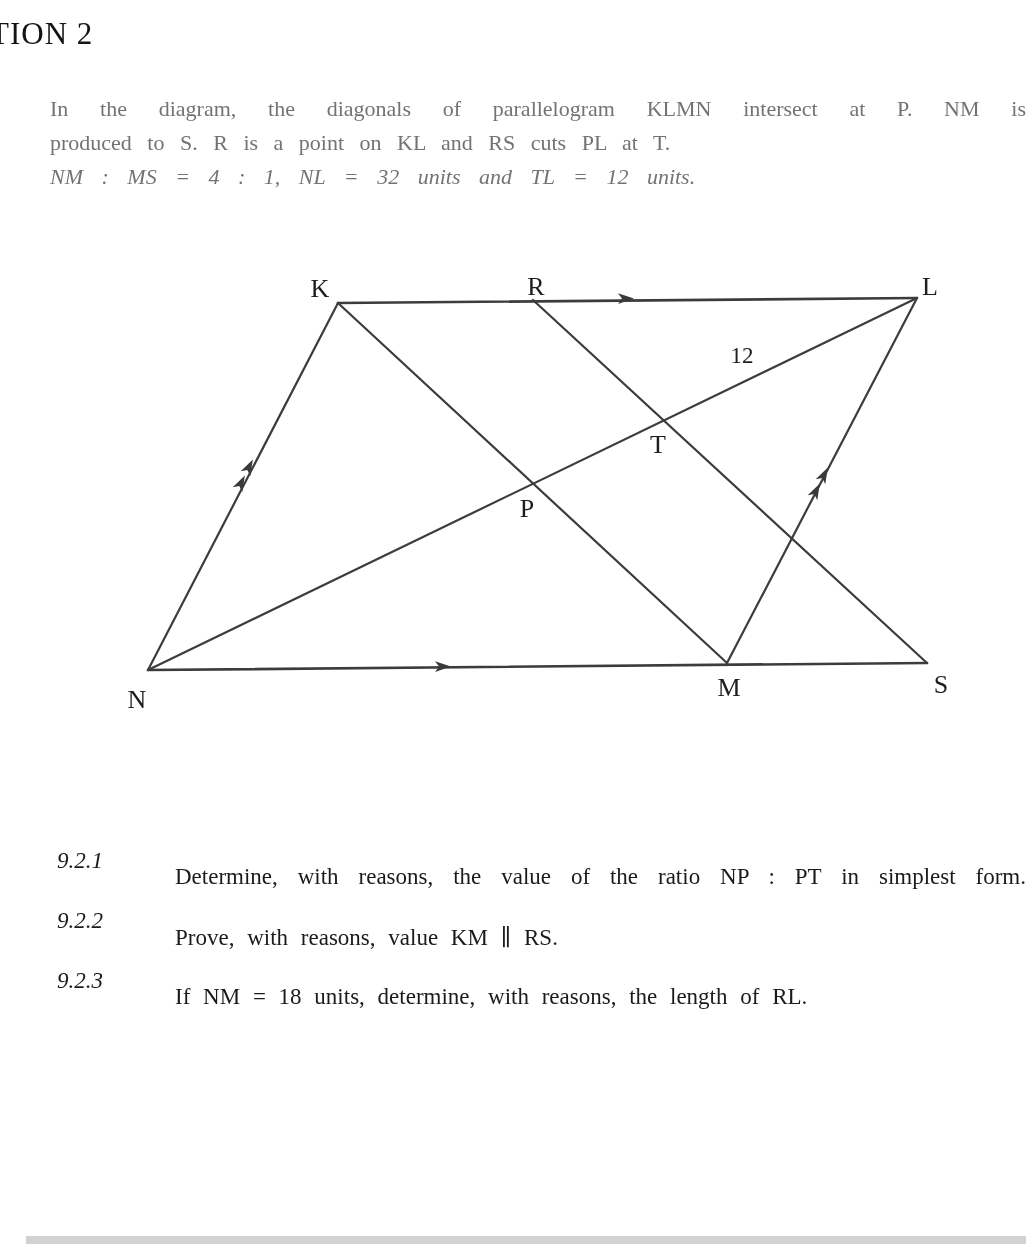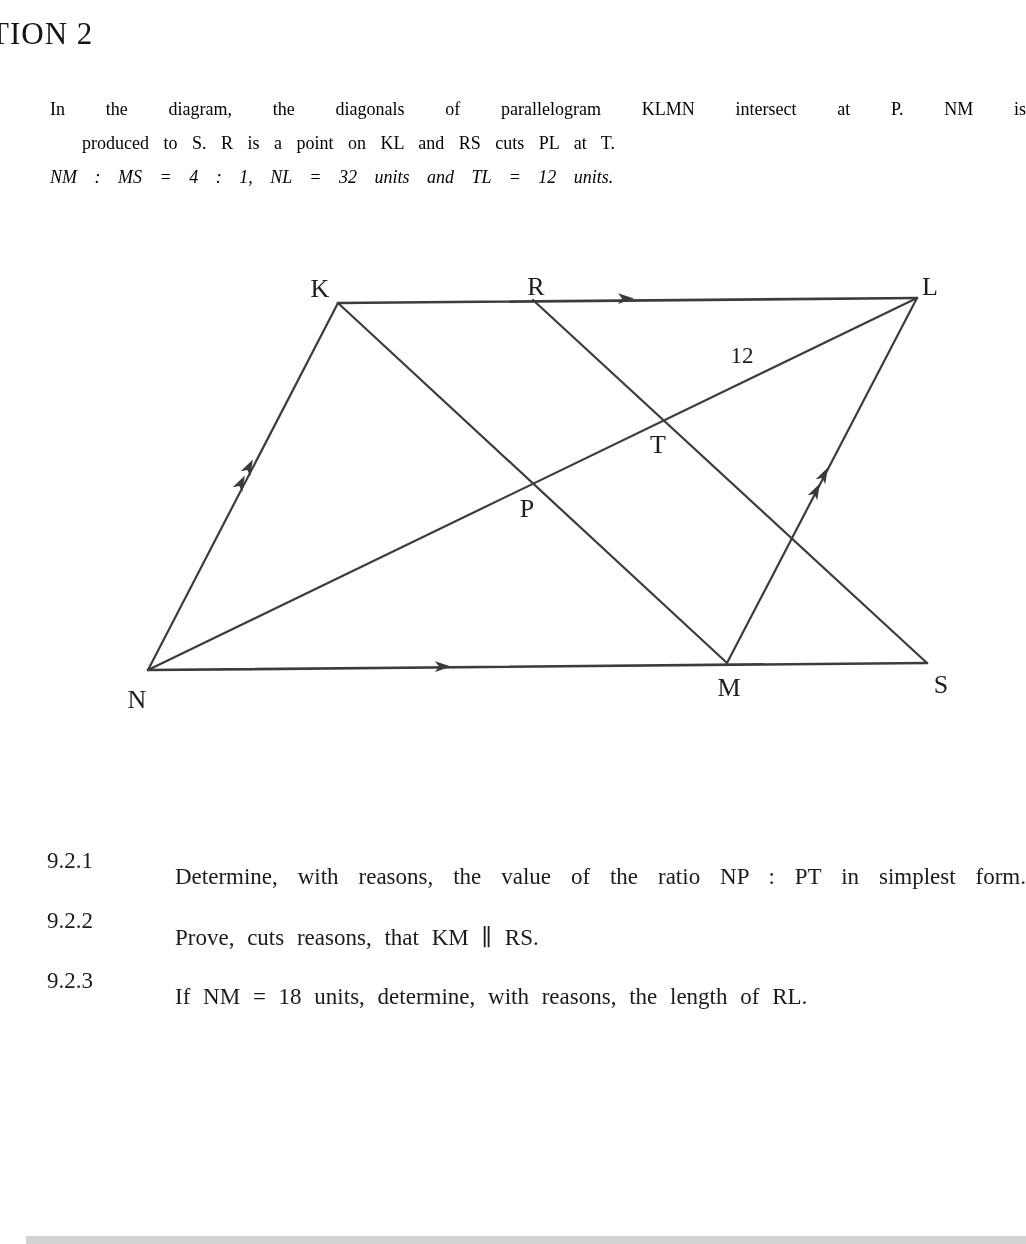--- a/index.html
+++ b/index.html
@@ -23,31 +23,31 @@
     font-size: 31px;
     letter-spacing: 1px;
     color: #141414;
     white-space: nowrap;
   }
   .problem {
     position: absolute;
     left: 50px;
     top: 92px;
     width: 976px;
-    font-size: 18px;
+    font-size: 22px;
     line-height: 34px;
-    color: #000000;
+    color: #737373;
   }
   .problem .line1 {
     text-align: justify;
     text-align-last: justify;
     white-space: nowrap;
     overflow: hidden;
   }
-  .problem .line2 { word-spacing: 10px; white-space: nowrap; margin-left: 32px; }
+  .problem .line2 { word-spacing: 10px; white-space: nowrap; }
   .problem .line3 { word-spacing: 13px; white-space: nowrap; font-style: italic; }
   .diagram-svg {
     position: absolute;
     left: 0;
     top: 0;
   }
   .diagram-svg text {
     font-family: "Liberation Serif", "DejaVu Serif", serif;
     fill: #1e1e1e;
   }
@@ -61,23 +61,24 @@
   }
   .q-row {
     position: absolute;
     left: 0;
     width: 1026px;
     font-size: 23px;
     color: #1b1b1b;
   }
   .q-num {
     position: absolute;
-    left: 47px;
+    left: 57px;
     top: 0;
     white-space: nowrap;
+    font-style: italic;
   }
   .q-text {
     position: absolute;
     left: 175px;
     top: 16px;
     width: 851px;
     white-space: nowrap;
   }
   .q-row.r1 { top: 848px; }
   .q-row.r2 { top: 908px; }
@@ -145,21 +146,21 @@
     <text class="measure-label" x="742" y="363" text-anchor="middle">12</text>
   </svg>
 
   <div class="questions">
     <div class="q-row r1">
       <span class="q-num">9.2.1</span>
       <span class="q-text">Determine, with reasons, the value of the ratio NP : PT in simplest form.</span>
     </div>
     <div class="q-row r2">
       <span class="q-num">9.2.2</span>
-      <span class="q-text">Prove, cuts reasons, that KM ∥ RS.</span>
+      <span class="q-text">Prove, with reasons, value KM ∥ RS.</span>
     </div>
     <div class="q-row r3">
       <span class="q-num">9.2.3</span>
       <span class="q-text">If NM = 18 units, determine, with reasons, the length of RL.</span>
     </div>
   </div>
 
   <div class="scan-bar"></div>
 
 </div>

